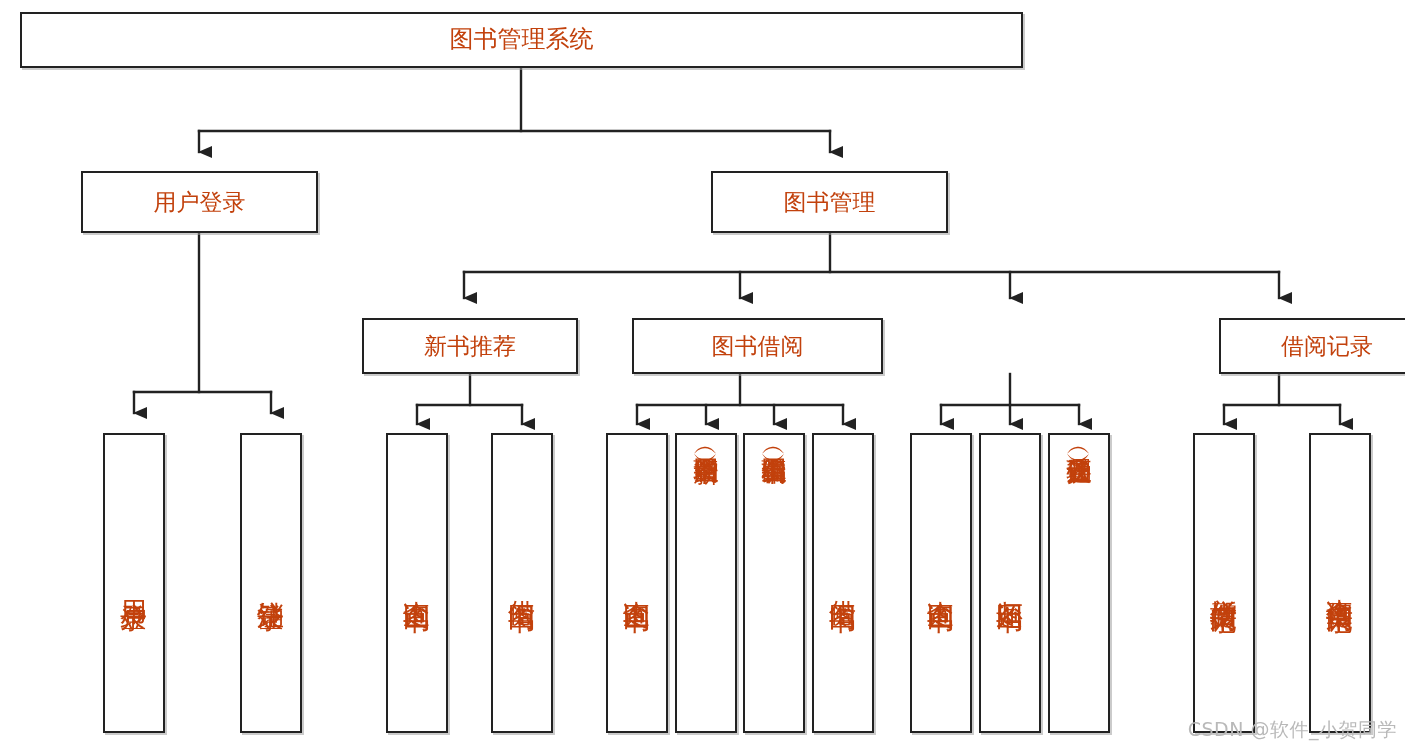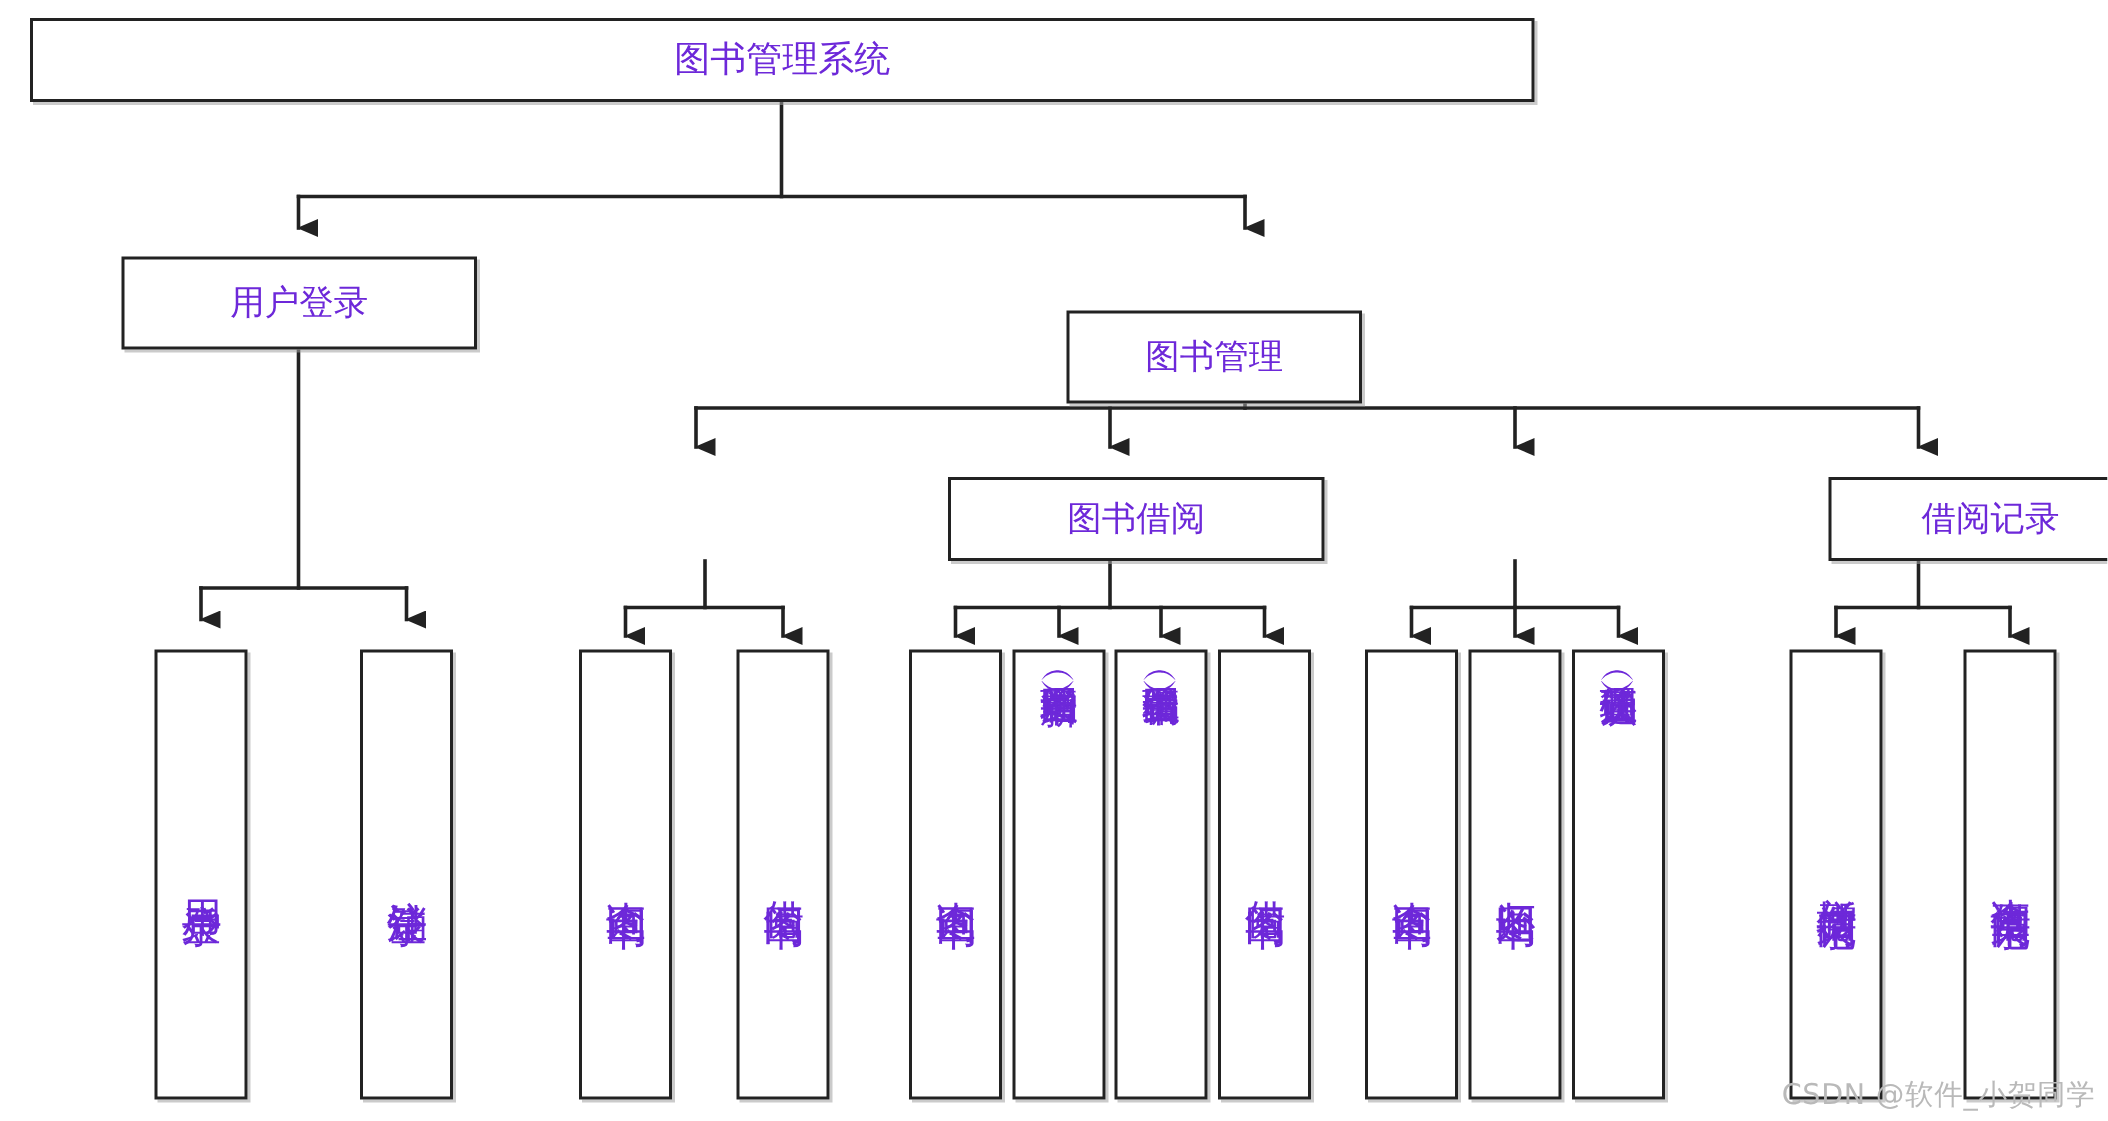--- a/index.html
+++ b/index.html
@@ -28,21 +28,21 @@
   }
   .node {
     position: absolute;
     box-sizing: border-box;
     border: 2px solid #222222;
     background: #ffffff;
     box-shadow: 2px 2px 0 rgba(160,160,160,0.55);
     display: flex;
     align-items: center;
     justify-content: center;
-    color: #6d28d9;
+    color: #c2410c;
   }
   .node .node-label {
     display: block;
     text-align: center;
     line-height: 1.08;
     white-space: nowrap;
   }
   
   .node.horiz .node-label {
     writing-mode: horizontal-tb;
@@ -143,24 +143,27 @@
   </svg>
 
   <div class="node horiz root" style="left:20px; top:12px; width:1003px; height:56px;">
     <span class="node-label">图书管理系统</span>
   </div>
 
   <div class="node horiz" style="left:81px; top:171px; width:237px; height:62px;">
     <span class="node-label">用户登录</span>
   </div>
 
-  <div class="node horiz" style="left:711px; top:171px; width:197px; height:62px;margin-top:36px;">
+  <div class="node horiz" style="left:711px; top:171px; width:237px; height:62px;">
     <span class="node-label">图书管理</span>
   </div>
 
+  <div class="node horiz" style="left:362px; top:318px; width:216px; height:56px;">
+    <span class="node-label">新书推荐</span>
+  </div>
 
   <div class="node horiz" style="left:632px; top:318px; width:251px; height:56px;">
     <span class="node-label">图书借阅</span>
   </div>
 
 
   <div class="node horiz" style="left:1171px; top:318px; width:216px; height:56px;margin-left:48px;">
     <span class="node-label">借阅记录</span>
   </div>
 

